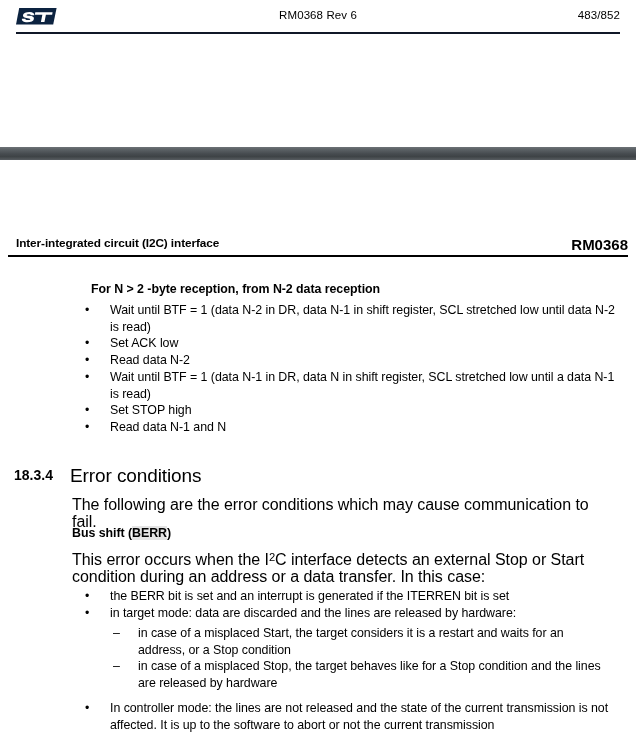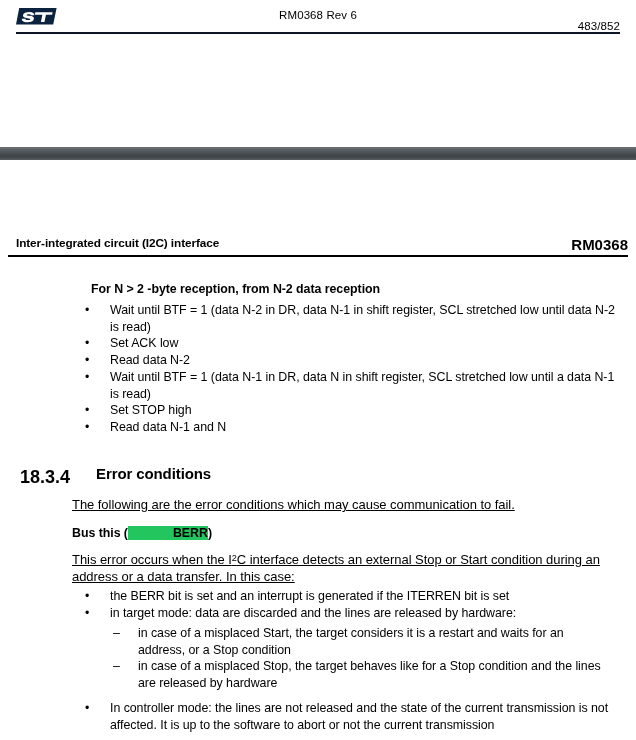--- a/index.html
+++ b/index.html
@@ -37,21 +37,21 @@
     left: 0;
     top: 9px;
     width: 636px;
     text-align: center;
     font-size: 11.5px;
     letter-spacing: 0.1px;
   }
   .header-right {
     position: absolute;
     right: 16px;
-    top: 20px;
+    top: 9px;
     font-size: 11.5px;
     letter-spacing: 0.1px;
   }
   .header-rule {
     position: absolute;
     left: 16px;
     top: 32px;
     width: 604px;
     height: 2px;
     background: #101828;
@@ -114,24 +114,23 @@
   }
   .subhead {
     position: absolute;
     font-size: 12.4px;
     font-weight: bold;
     letter-spacing: -0.05px;
     white-space: nowrap;
   }
   .para {
     position: absolute;
-    font-size: 13px;
+    font-size: 16px;
     line-height: 16.5px;
     letter-spacing: -0.05px;
-    text-decoration: underline;
   }
   .bullet-row {
     position: absolute;
     font-size: 12.4px;
     line-height: 16.5px;
     letter-spacing: -0.05px;
   }
   .bullet-mark {
     position: absolute;
     left: 0;
@@ -150,35 +149,34 @@
     left: 0;
     top: 0;
     width: 14px;
     font-size: 12.4px;
     line-height: 16.5px;
   }
 
   
   .h3-number {
     position: absolute;
-    left: 20px;
-    font-size: 18px;
+    left: 14px;
+    font-size: 14px;
     font-weight: bold;
   }
   .h3-title {
     position: absolute;
-    left: 96px;
-    font-size: 15px;
-    font-weight: bold;
+    left: 70px;
+    font-size: 19px;
+    font-weight: normal;
     letter-spacing: -0.1px;
   }
 
   .highlight {
-    background: #22c55e;
-    padding-left: 45px;
+    background: #e5e5e5;
   }
   sup {
     font-size: 0.7em;
     vertical-align: 0.38em;
     line-height: 0;
   }
 </style>
 </head>
 <body>
 
@@ -243,21 +241,21 @@
     <span class="bullet-mark">•</span>
     <span class="bullet-text">Read data N-1 and N</span>
   </div>
 
   <div class="h3-number" style="top:192px;">18.3.4</div>
   <div class="h3-title" style="top:190px;">Error conditions</div>
 
   <div class="para" style="left:72px; top:222px; width:545px;">The following are the error conditions which may cause communication to fail.</div>
 
   <div class="subhead" style="left:72px; top:251px;">
-    <span>Bus this (</span><span class="highlight">BERR</span><span>)</span>
+    <span>Bus shift (</span><span class="highlight">BERR</span><span>)</span>
   </div>
 
   <div class="para" style="left:72px; top:277px; width:548px;">
     <span>This error occurs when the I</span><sup>2</sup><span>C interface detects an external Stop or Start condition during an address or a data transfer. In this case:</span>
   </div>
 
   <div class="bullet-row" style="left:85px; top:313px; width:530px;">
     <span class="bullet-mark">•</span>
     <span class="bullet-text">the BERR bit is set and an interrupt is generated if the ITERREN bit is set</span>
   </div>

